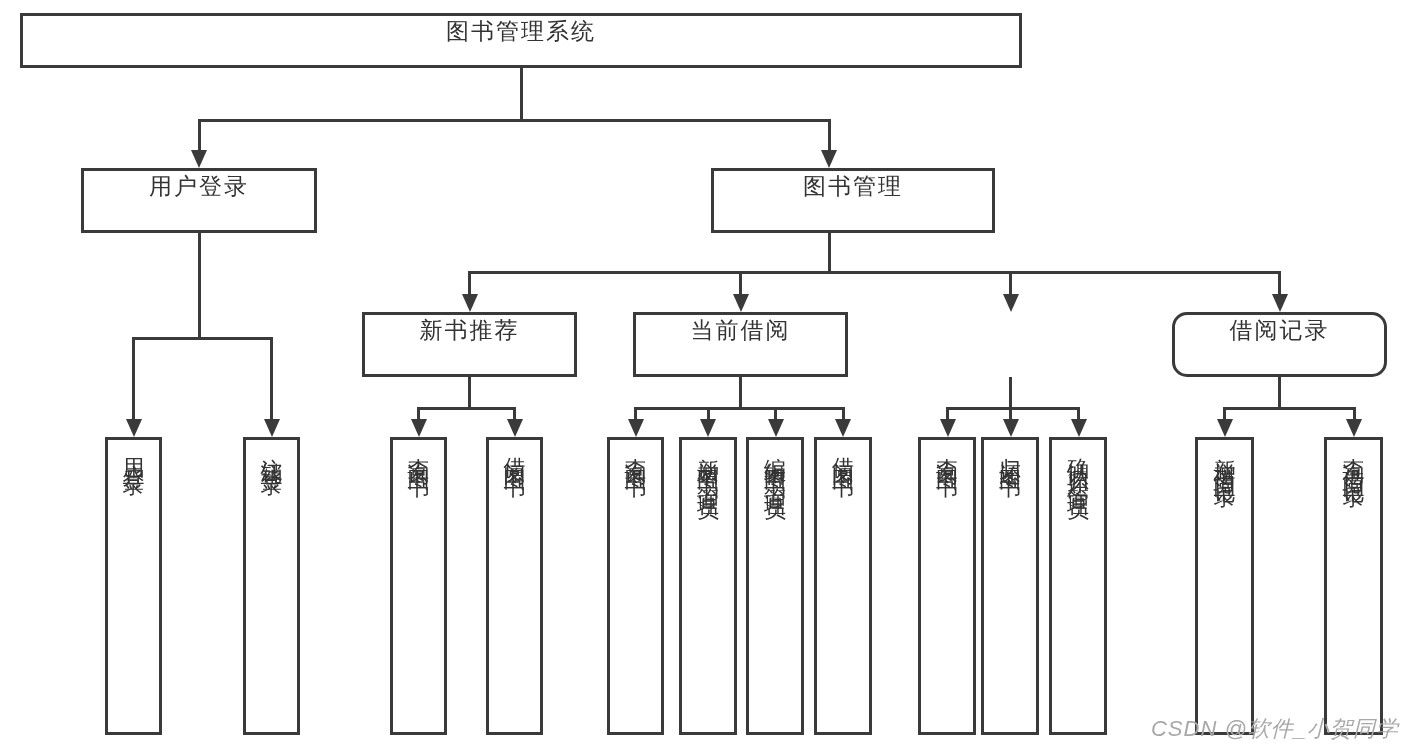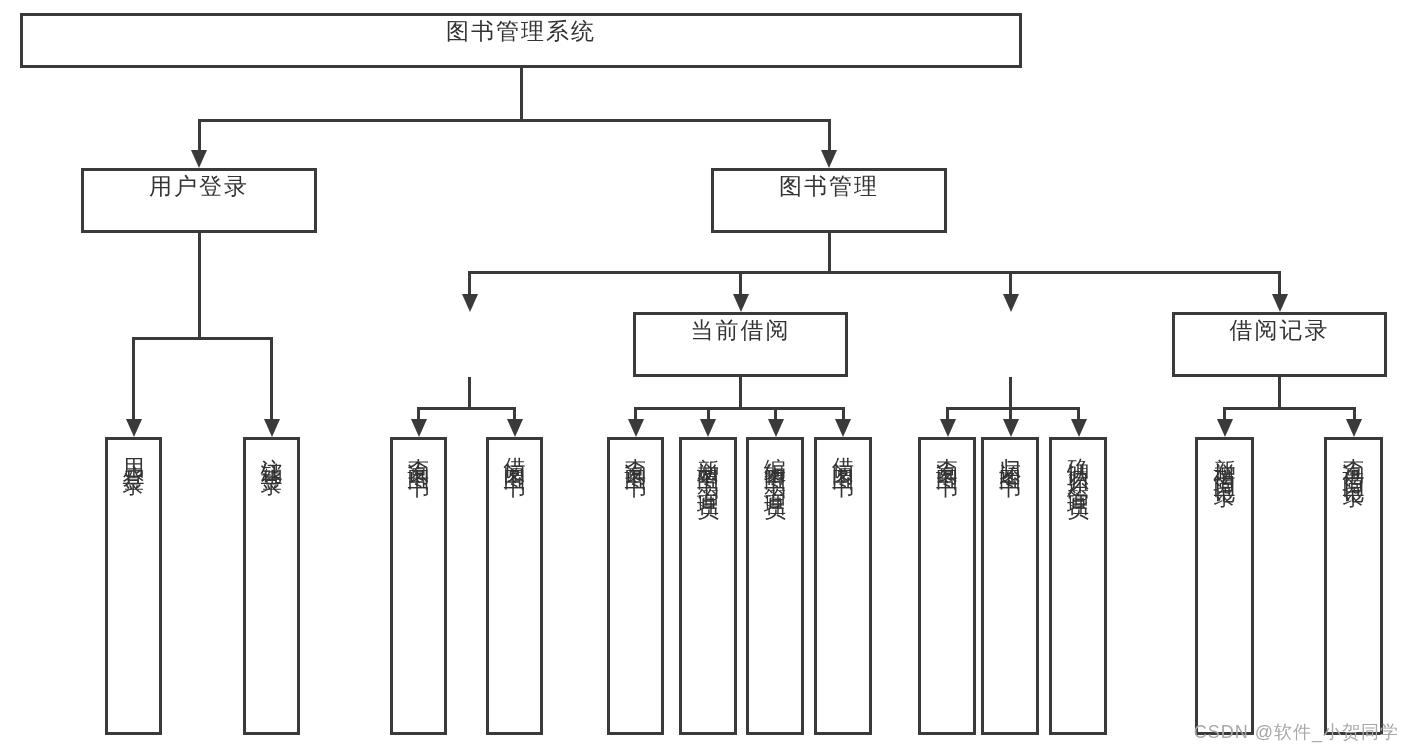--- a/index.html
+++ b/index.html
@@ -30,25 +30,25 @@
   .box.v .lbl {
     writing-mode: vertical-rl;
     text-orientation: mixed;
     font-size: 22px;
     letter-spacing: 6px;
     line-height: 1;
   }
   
   #b-root    { left: 20px;   top: 13px;  width: 1002px; height: 55px; }
   #b-login   { left: 81px;   top: 168px; width: 236px;  height: 65px; }
-  #b-mgmt    { left: 711px;  top: 168px; width: 236px;  height: 65px; }
+  #b-mgmt    { left: 711px;  top: 168px; width: 284px;  height: 65px; }
   #b-newbook { left: 362px;  top: 312px; width: 215px;  height: 65px; }
   #b-borrow  { left: 633px;  top: 312px; width: 215px;  height: 65px; }
   #b-current { left: 903px;  top: 312px; width: 215px;  height: 65px; }
-  #b-records { left: 1172px; top: 312px; width: 215px;  height: 65px; }
+  #b-records { left: 1172px; top: 312px; width: 215px;  height: 65px; border-radius: 15px; }
   .leaf      { top: 437px; height: 298px; }
   #l-1a { left: 105px;  width: 57px; }
   #l-1b { left: 243px;  width: 57px; }
   #l-2a { left: 390px;  width: 57px; }
   #l-2b { left: 486px;  width: 57px; }
   #l-3a { left: 607px;  width: 57px; }
   #l-3b { left: 679px;  width: 58px; }
   #l-3c { left: 746px;  width: 58px; }
   #l-3d { left: 814px;  width: 58px; }
   #l-4a { left: 918px;  width: 58px; }
@@ -63,43 +63,47 @@
     position: absolute; width: 0; height: 0;
     border-left: 8px solid transparent;
     border-right: 8px solid transparent;
     border-top: 18px solid var(--line, #3a3a3a);
   }
   
   #watermark {
     position: absolute;
     right: 6px;
     bottom: 3px;
-    font-size: 18px;
+    font-size: 22px;
     color: var(--wm, #a8a8a8);
     letter-spacing: 1px;
     z-index: 10;
     white-space: nowrap;
+    font-style: italic;
   }
 </style>
 </head>
 <body>
 
 <div id="canvas" style="--line: #3a3a3a; --txt: #333333; --boxbg: #ffffff; --bg: #ffffff; --wm: #a8a8a8;">
 
   <div class="box h" id="b-root">
     <span class="lbl">图书管理系统</span>
   </div>
 
   <div class="box h" id="b-login">
     <span class="lbl">用户登录</span>
   </div>
   <div class="box h" id="b-mgmt">
     <span class="lbl">图书管理</span>
   </div>
 
+  <div class="box h" id="b-newbook">
+    <span class="lbl">新书推荐</span>
+  </div>
   <div class="box h" id="b-borrow">
     <span class="lbl">当前借阅</span>
   </div>
   <div class="box h" id="b-records">
     <span class="lbl">借阅记录</span>
   </div>
 
   <div class="box v leaf" id="l-1a">
     <span class="lbl">用户登录</span>
   </div>

